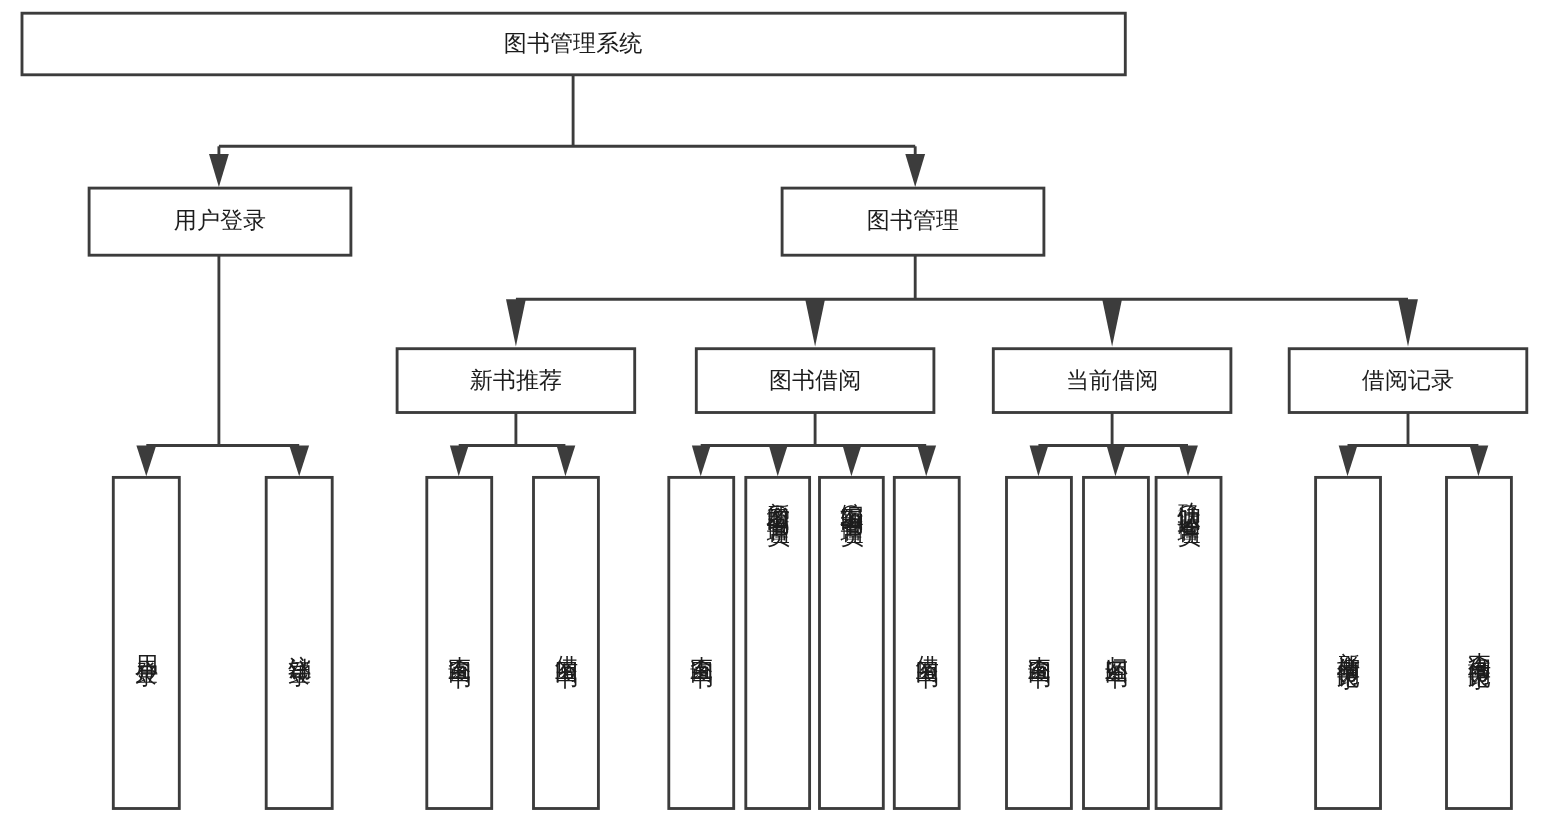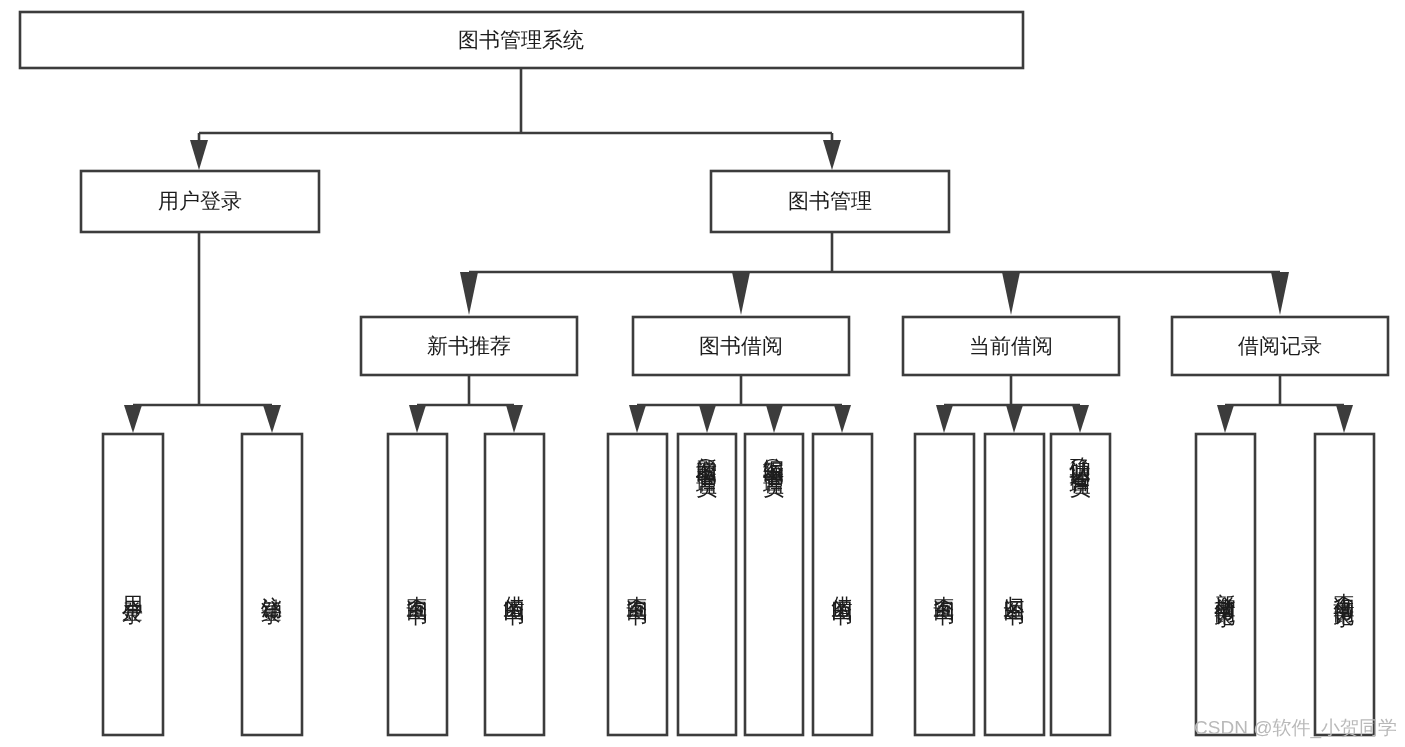--- a/index.html
+++ b/index.html
@@ -206,14 +206,13 @@
   <div class="leaf-label" style="left:745px; top:440px; width:58px; height:295px;">编辑图书（管理员）</div>
   <div class="leaf-label centered" style="left:813px; top:434px; width:59px; height:301px;">借阅图书</div>
 
   <div class="leaf-label centered" style="left:915px; top:434px; width:59px; height:301px;">查询图书</div>
   <div class="leaf-label centered" style="left:985px; top:434px; width:59px; height:301px;">归还图书</div>
   <div class="leaf-label" style="left:1051px; top:440px; width:59px; height:295px;">确认归还（管理员）</div>
 
   <div class="leaf-label centered" style="left:1196px; top:434px; width:59px; height:301px;">新增借阅记录</div>
   <div class="leaf-label centered" style="left:1315px; top:434px; width:59px; height:301px;">查询借阅记录</div>
 
-  <div class="watermark">CSDN @软件_小贺同学</div>
 </div>
 
 </body></html>

